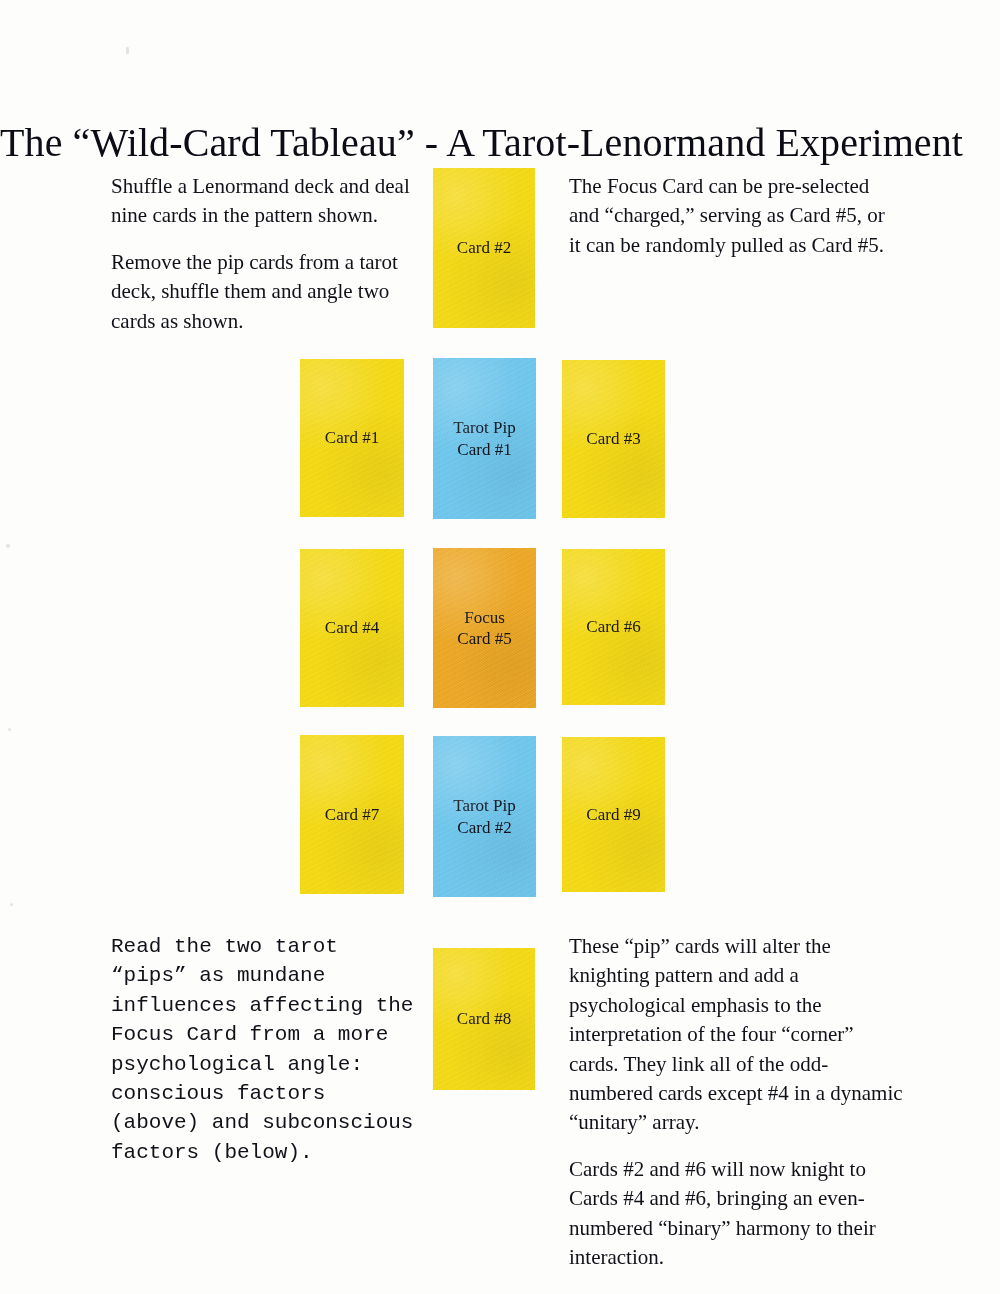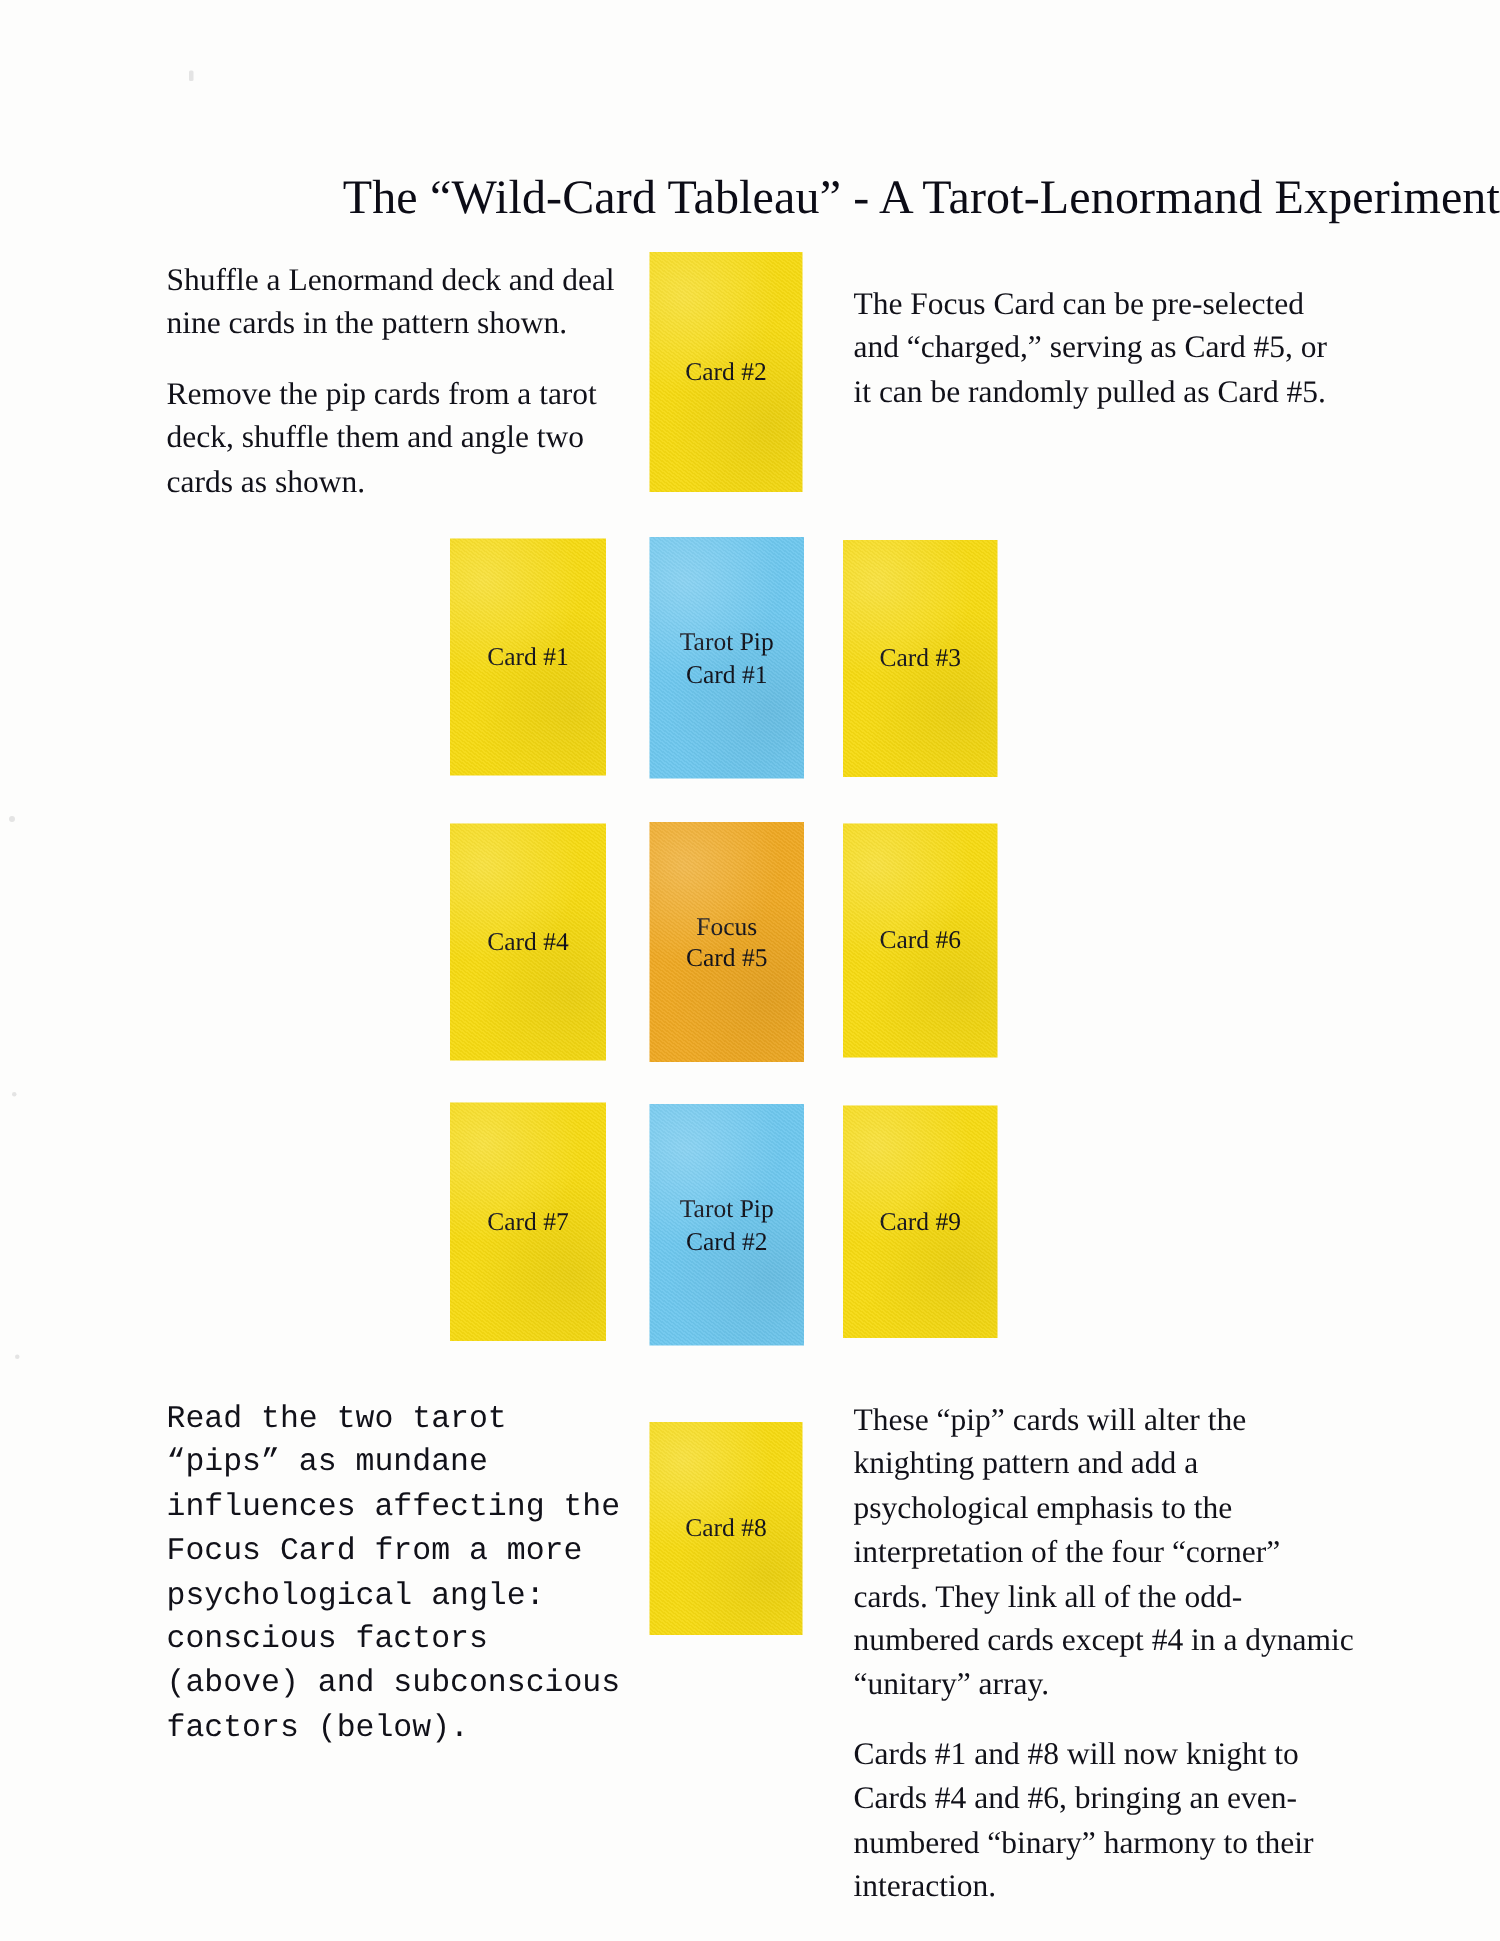--- a/index.html
+++ b/index.html
@@ -24,43 +24,43 @@
     border-radius: 50%;
     opacity: .55;
   }
 
   
   .doc-title {
     position: absolute;
     left: 0;
     right: 0;
     top: 92px;
-    text-align: right;
-    font-size: 32px;
+    text-align: left;
+    font-size: 40px;
     font-weight: 400;
     letter-spacing: .1px;
     color: #0c0c16;
     white-space: nowrap;
   }
 
   
   .text-block {
     position: absolute;
     font-size: 21px;
     line-height: 1.40;
     color: #111119;
     text-align: left;
   }
   .text-block p {
     margin: 0 0 17px 0;
   }
   .text-block p:last-child { margin-bottom: 0; }
 
   #block-top-left    { left: 111px; top: 172px;  width: 300px; }
-  #block-top-right   { left: 569px; top: 188px;  width: 330px; }
+  #block-top-right   { left: 569px; top: 172px;  width: 330px; }
   #block-bottom-left { left: 111px; top: 932px;  width: 312px; font-family: Liberation Mono, monospace; }
   #block-bottom-right{ left: 569px; top: 932px;  width: 338px; }
 
   
   .card {
     position: absolute;
     display: flex;
     align-items: center;
     justify-content: center;
     text-align: center;
@@ -120,21 +120,21 @@
 <div class="text-block" id="block-top-right">
   <p>The Focus Card can be pre-selected and “charged,” serving as Card #5, or it can be randomly pulled as Card #5.</p>
 </div>
 
 <div class="text-block" id="block-bottom-left">
   <p>Read the two tarot “pips” as mundane influences affecting the Focus Card from a more psychological angle: conscious factors (above) and subconscious factors (below).</p>
 </div>
 
 <div class="text-block" id="block-bottom-right">
   <p>These “pip” cards will alter the knighting pattern and add a psychological emphasis to the interpretation of the four “corner” cards. They link all of the odd-numbered cards except #4 in a dynamic “unitary” array.</p>
-  <p>Cards #1 and #8 will now knight to Cards #4 and #6, bringing an even-numbered “binary” harmony to their interaction.</p>
+  <p>Cards #2 and #6 will now knight to Cards #4 and #6, bringing an even-numbered “binary” harmony to their interaction.</p>
 </div>
 
 <div class="card card-yellow" id="card-2">
   <span class="card-label">Card #2</span>
 </div>
 
 <div class="card card-yellow" id="card-1">
   <span class="card-label">Card #1</span>
 </div>
 

